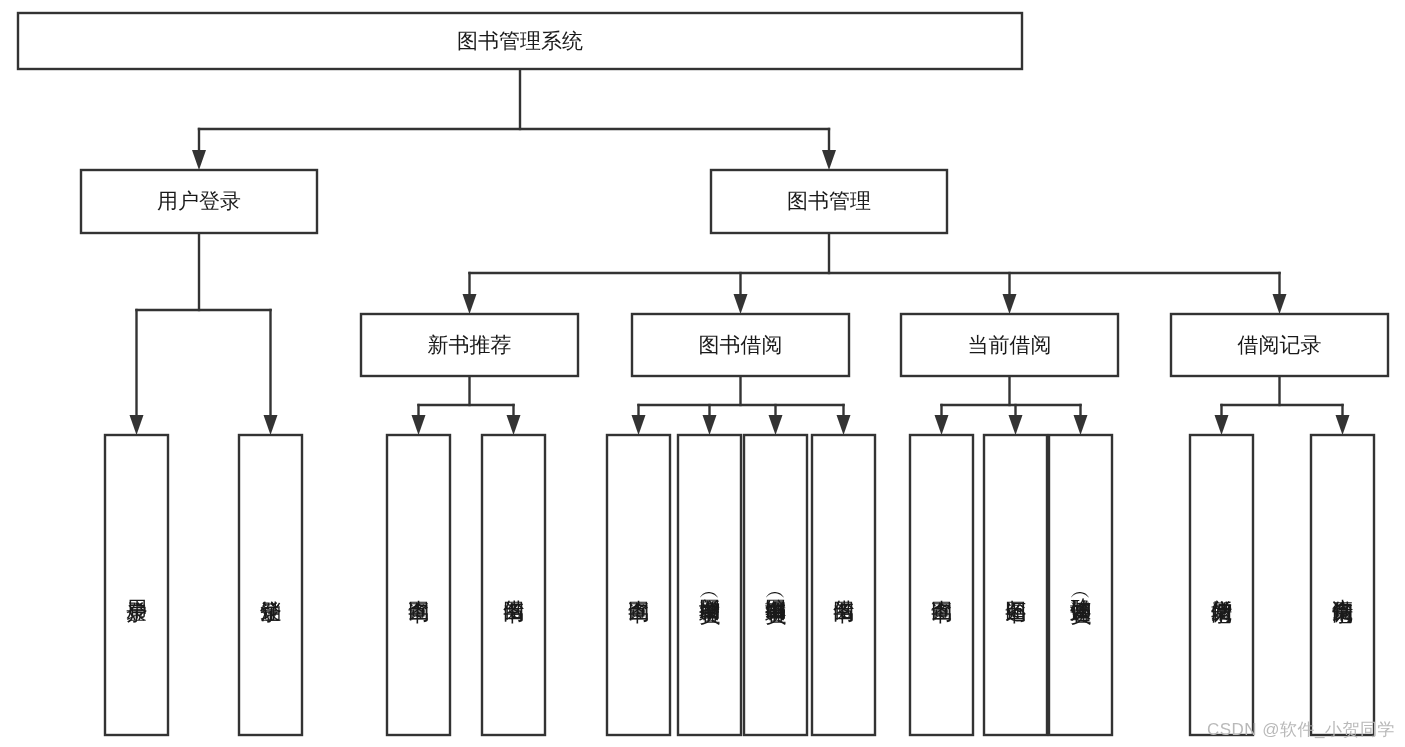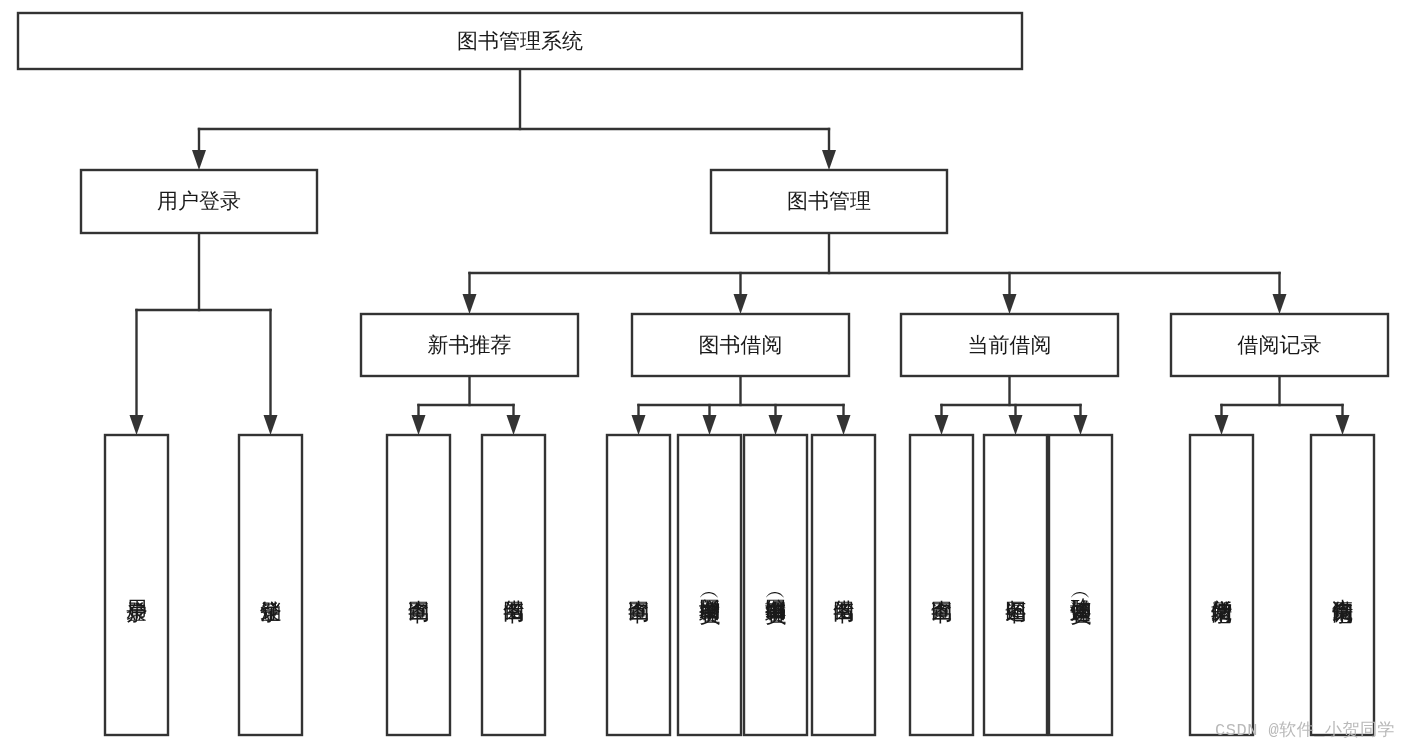--- a/index.html
+++ b/index.html
@@ -63,21 +63,21 @@
     writing-mode: vertical-rl;
     text-orientation: upright;
     letter-spacing: 1px;
     text-align: center;
     white-space: nowrap;
   }
   .watermark {
     position: absolute;
     right: 10px;
     bottom: 6px;
-    font-family: Liberation Mono, monospace;
+    font-family: Liberation Sans, sans-serif;
     font-size: 17px;
     color: #b9b9b9;
     letter-spacing: 0.5px;
     user-select: none;
     white-space: nowrap;
   }
 </style>
 </head>
 <body>
 

